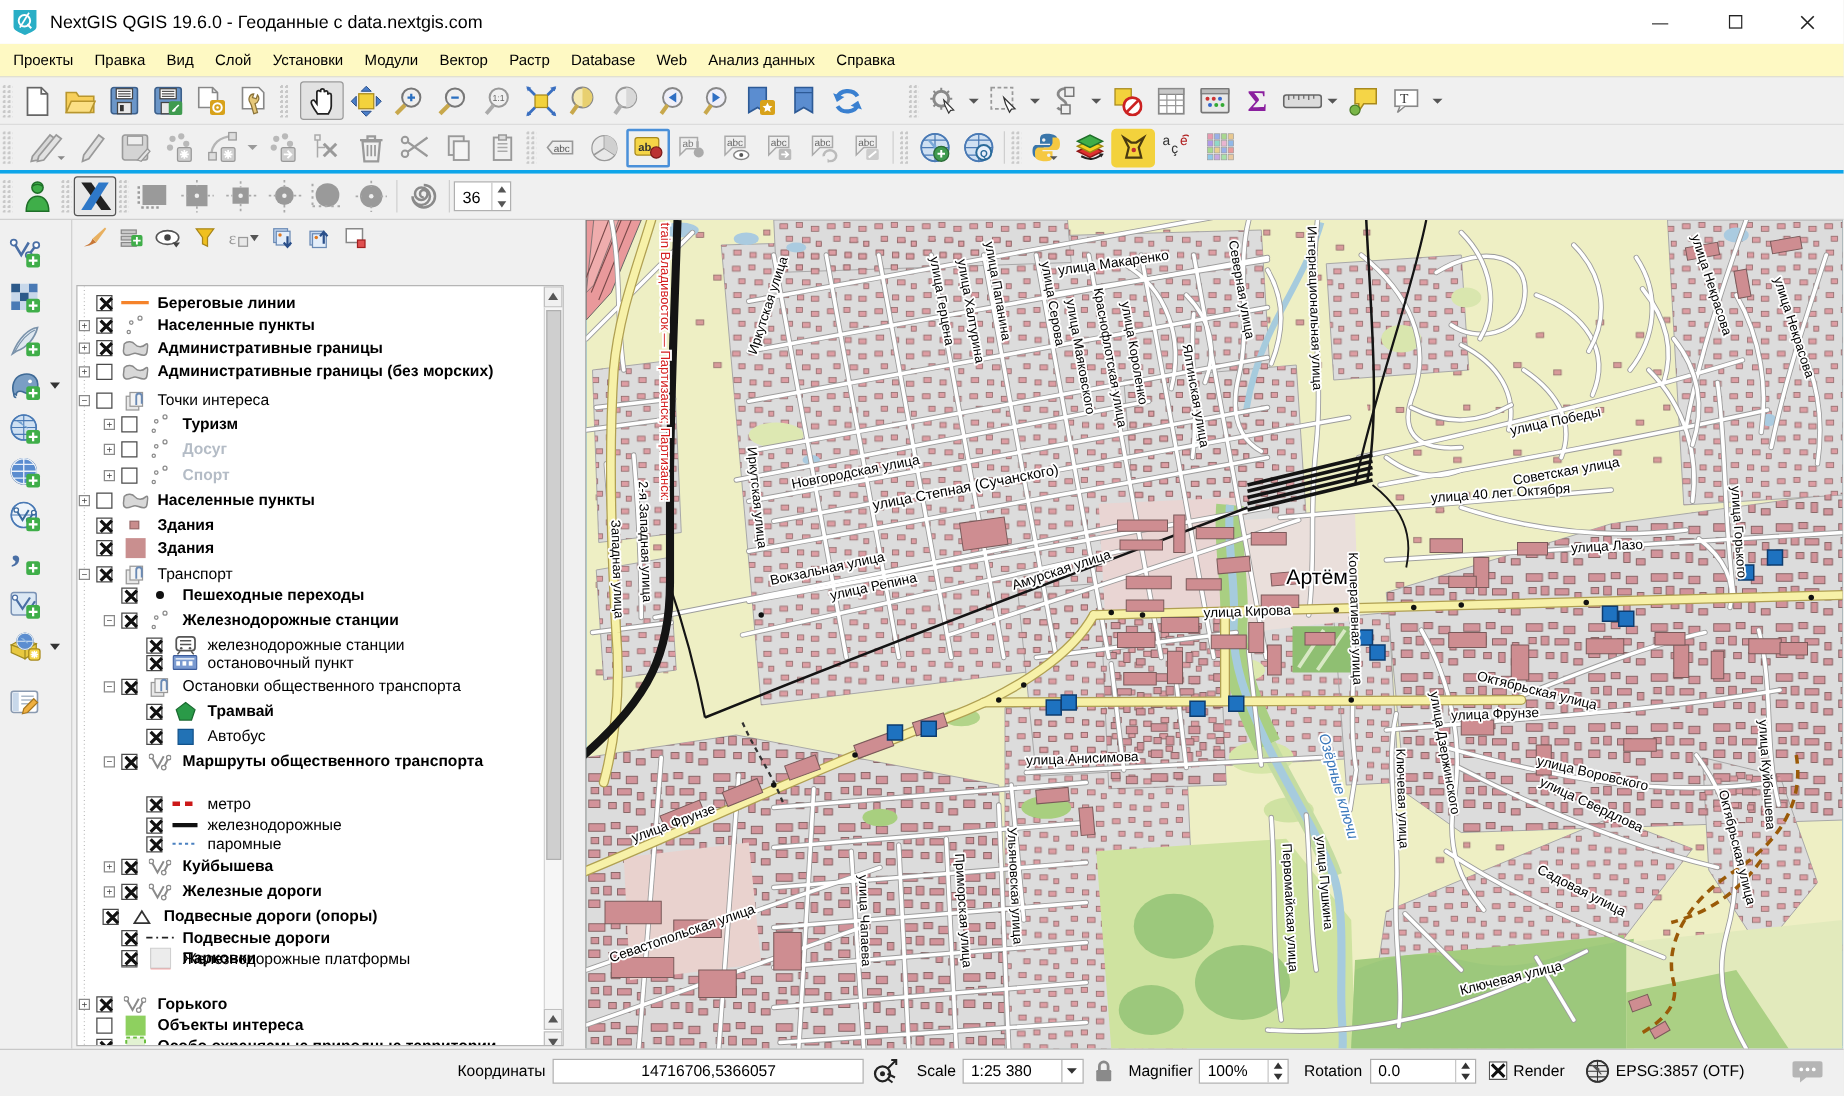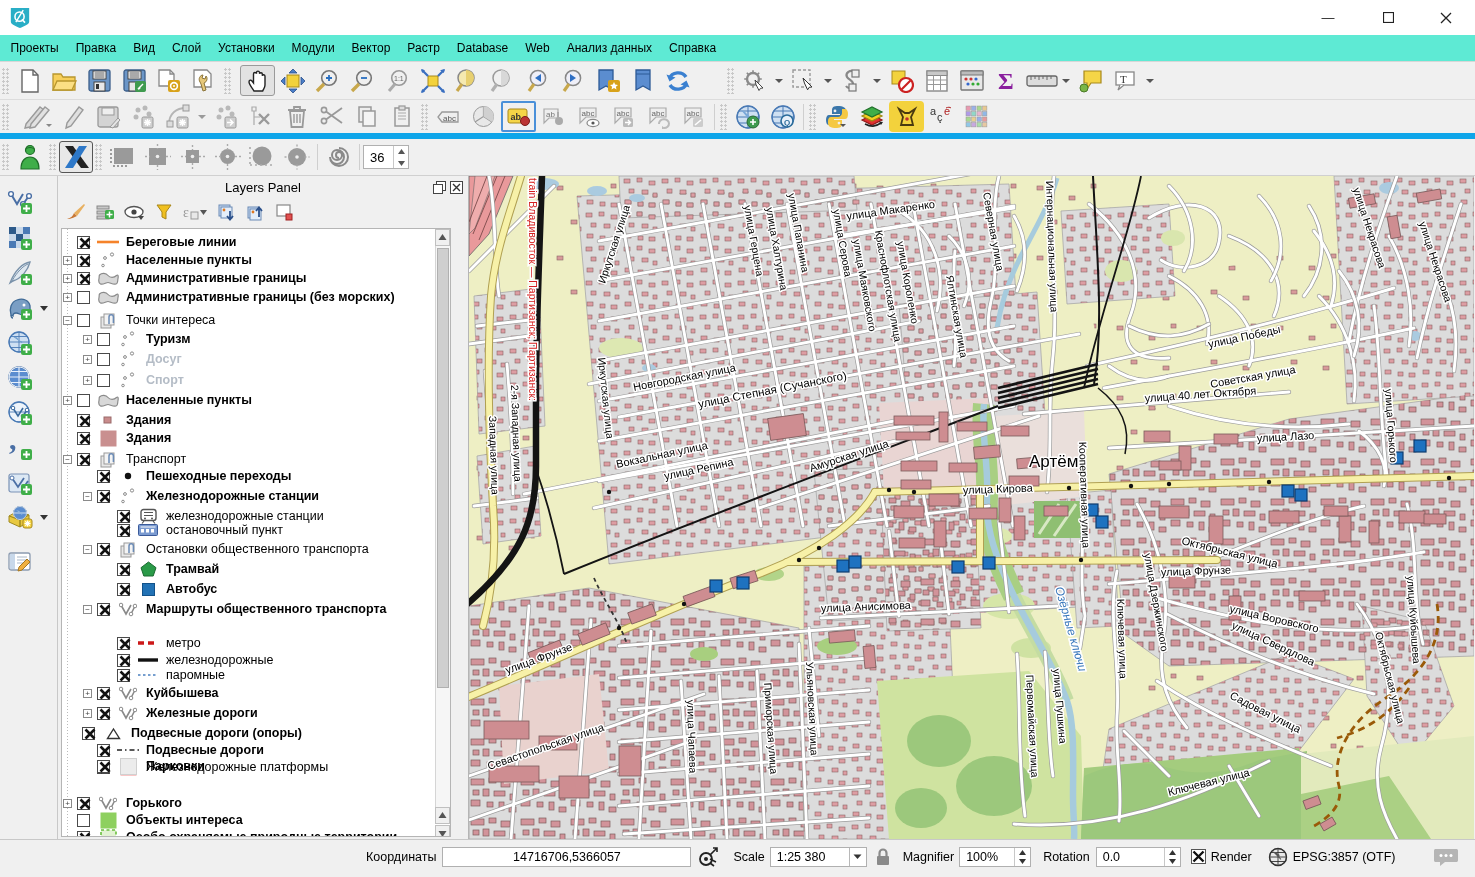--- a/index.html
+++ b/index.html
@@ -1,25 +1,25 @@
 <!DOCTYPE html>
 <html><head><meta charset="utf-8">
 <style>
 *{margin:0;padding:0;box-sizing:border-box}
 html,body{width:1475px;height:877px;overflow:hidden;font-family:"Liberation Sans",sans-serif;background:#f0f0f0}
 .titlebar{height:35px;background:#fff;display:flex;align-items:center;position:relative}
 .logo{width:22px;height:22px;margin-left:9px}
 .title{font-size:14.3px;color:#000;margin-left:9px}
 .winbtns{position:absolute;right:0;top:0;height:35px;display:flex}
 .winbtn{width:58px;height:35px;display:flex;align-items:center;justify-content:center;color:#222;font-size:13px}
-.menubar{height:27px;background:#5eead4;display:flex;align-items:center;font-size:12px;color:#000;border-bottom:1px solid #d7d7d7}
+.menubar{height:27px;background:#fef9c3;display:flex;align-items:center;font-size:12px;color:#000;border-bottom:1px solid #d7d7d7}
 .menubar span{padding:4px 8.5px}
 .tbrow{background:#f0f0f0;display:flex;align-items:center;position:relative}
 .tb1{height:38px;border-bottom:1px solid #dcdcdc}
-.tb2{height:39px;border-bottom:6px solid #0ea5e9}
+.tb2{height:39px;border-bottom:3px solid #0ea5e9}
 .tb3{height:37px;border-bottom:1px solid #d0d0d0}
 .grip{width:8px;height:26px;margin:0 2px;background-image:radial-gradient(circle at 1.5px 1.5px,#c8c8c8 1.2px,transparent 1.3px);background-size:4px 4px}
 .tbsep{width:1px;height:26px;background:#cfcfcf;margin:0 3px}
 .tbtn{width:35px;height:31px;display:flex;align-items:center;justify-content:center;flex:none}
 .tbtn.active{background:#e2e2e2;border:1px solid #9a9a9a;border-radius:3px}
 .tbtn.dark{background:#e8e8e8;border:1px solid #555;border-radius:3px}
 .spin{width:46px;height:24px;background:#fff;border:1px solid #b0b0b0;font-size:13px;display:flex;align-items:center;padding-left:6px;position:relative}
 .spin .arr{position:absolute;right:0;top:0;width:15px;height:100%;border-left:1px solid #c8c8c8;display:flex;flex-direction:column}
 .main{display:flex;height:663px;position:relative}
 .leftdock{width:58px;background:#f0f0f0;border-right:1px solid #c8c8c8;position:relative}
@@ -38,20 +38,21 @@
 .mapwrap{position:relative;width:1005px;height:663px;background:#eeeec6;border-bottom:2px solid #2e9bd6;box-shadow:inset 0 0 0 2px #2e7cc4}
 </style></head>
 <body>
 <div class="titlebar">
  <svg class="logo" viewBox="0 0 24 24">
       <path d="M2 1h20v15c0 3-6 5-10 7-4-2-10-4-10-7z" fill="#29aec6"></path>
       <circle cx="11.5" cy="10.5" r="5" fill="none" stroke="#fff" stroke-width="1.7"></circle>
       <path d="M7.5 16.5 15.5 3.5" stroke="#fff" stroke-width="1.5"></path>
       <path d="M14 13.5l3.5 3.5" stroke="#fff" stroke-width="1.7"></path>
     </svg>
+ <span class="title">NextGIS QGIS 19.6.0 - Геоданные с data.nextgis.com</span>
  <div class="winbtns">
   <div class="winbtn" style="margin-right:2px">—</div>
   <div class="winbtn">
         <svg width="11" height="11">
           <rect x="0.5" y="0.5" width="10" height="10" fill="none" stroke="#222" stroke-width="1.2"></rect>
         </svg>
       </div>
   <div class="winbtn">
         <svg width="12" height="12">
           <path d="M1 1l10 10M11 1L1 11" stroke="#222" stroke-width="1.3"></path>
@@ -694,31 +695,20 @@
         <path d="M12 18l8-8 3 3-8 8-4 1z" fill="#f0b040" stroke="#a87820" stroke-width="1"></path>
       </svg>
 <svg style="position:absolute;left:39px;top:128px" width="10" height="8">
         <path d="M1 2h8l-4 5z" fill="#333"></path>
       </svg>
 <svg style="position:absolute;left:39px;top:337px" width="10" height="8">
         <path d="M1 2h8l-4 5z" fill="#333"></path>
       </svg>
 </div>
 <div class="layers">
-<div class="lphead">
-        <span>Layers Panel</span>
-<svg style="position:absolute;right:22px;top:5px" width="13" height="13">
-          <rect x="3.5" y="0.5" width="9" height="9" fill="#fff" stroke="#444"></rect>
-          <rect x="0.5" y="3.5" width="9" height="9" fill="#fff" stroke="#444"></rect>
-        </svg>
-<svg style="position:absolute;right:5px;top:5px" width="13" height="13">
-          <rect x="0.5" y="0.5" width="12" height="12" fill="#fff" stroke="#444"></rect>
-          <path d="M3 3l7 7M10 3l-7 7" stroke="#333" stroke-width="1.4"></path>
-        </svg>
-</div>
 <div class="lptools">
 <svg width="20" height="18" viewBox="0 0 20 18">
           <path d="M1 16c4-1 6-3 7-6l3 3c-3 1-5 3-10 3z" fill="#c87838"></path>
           <path d="M8 10l3 3 8-11-1-1z" fill="#e8b060"></path>
         </svg>
 <svg width="20" height="18" viewBox="0 0 20 18">
           <rect x="2" y="3" width="12" height="3" fill="#c8c8c8" stroke="#888"></rect>
           <rect x="2" y="8" width="12" height="3" fill="#c8c8c8" stroke="#888"></rect>
           <rect x="2" y="13" width="12" height="3" fill="#c8c8c8" stroke="#888"></rect>
           <rect x="10" y="7" width="9" height="9" rx="1.5" fill="#3fae49"></rect>
@@ -1042,21 +1032,21 @@
           <div class="cb">
             <svg width="12" height="12">
               <path d="M1.5 1.5l9 9M10.5 1.5l-9 9" stroke="#111" stroke-width="2.6"></path>
             </svg>
           </div>
           <div class="licon" style="width:26px;justify-content:center">
             <svg width="15" height="15">
               <rect x="1.5" y="1.5" width="12" height="12" fill="#2272b5" stroke="#12528a"></rect>
             </svg>
           </div>
-          <span style="font-weight:bold;color:#000">Автобус</span>
+          <span style="font-weight:normal;color:#000">Автобус</span>
         </div>
 <div class="trow" style="left:21px;top:371px">
           <div class="exp">−</div>
           <div style="width:1px;flex:none"></div>
           <div class="cb">
             <svg width="12" height="12">
               <path d="M1.5 1.5l9 9M10.5 1.5l-9 9" stroke="#111" stroke-width="2.6"></path>
             </svg>
           </div>
           <div class="licon" style="width:26px;justify-content:center">

